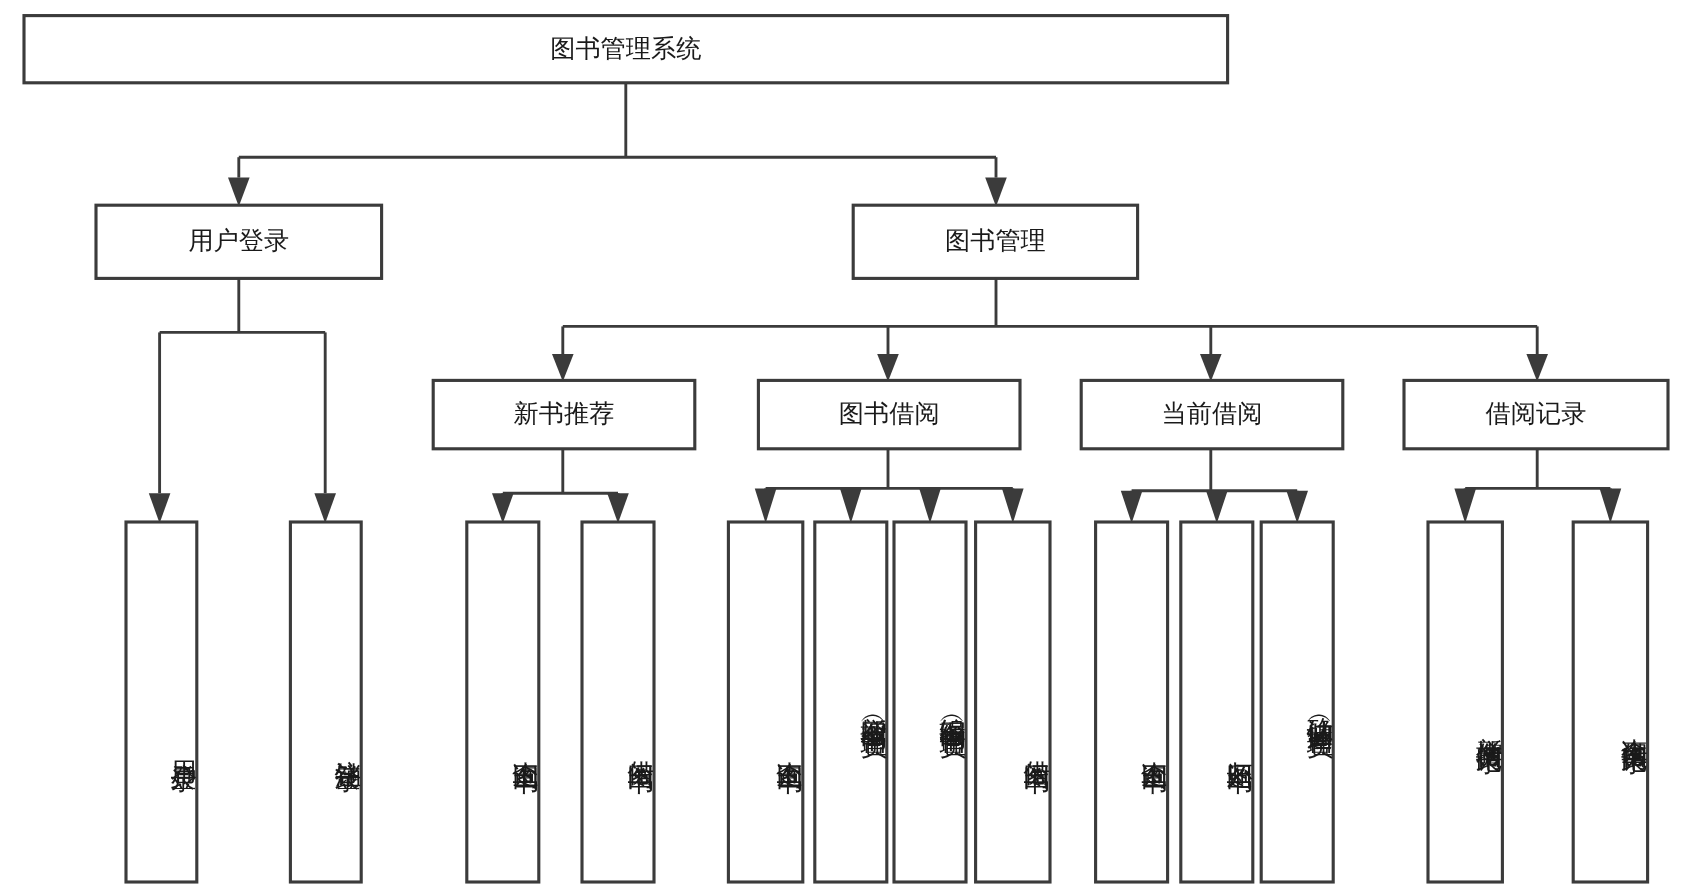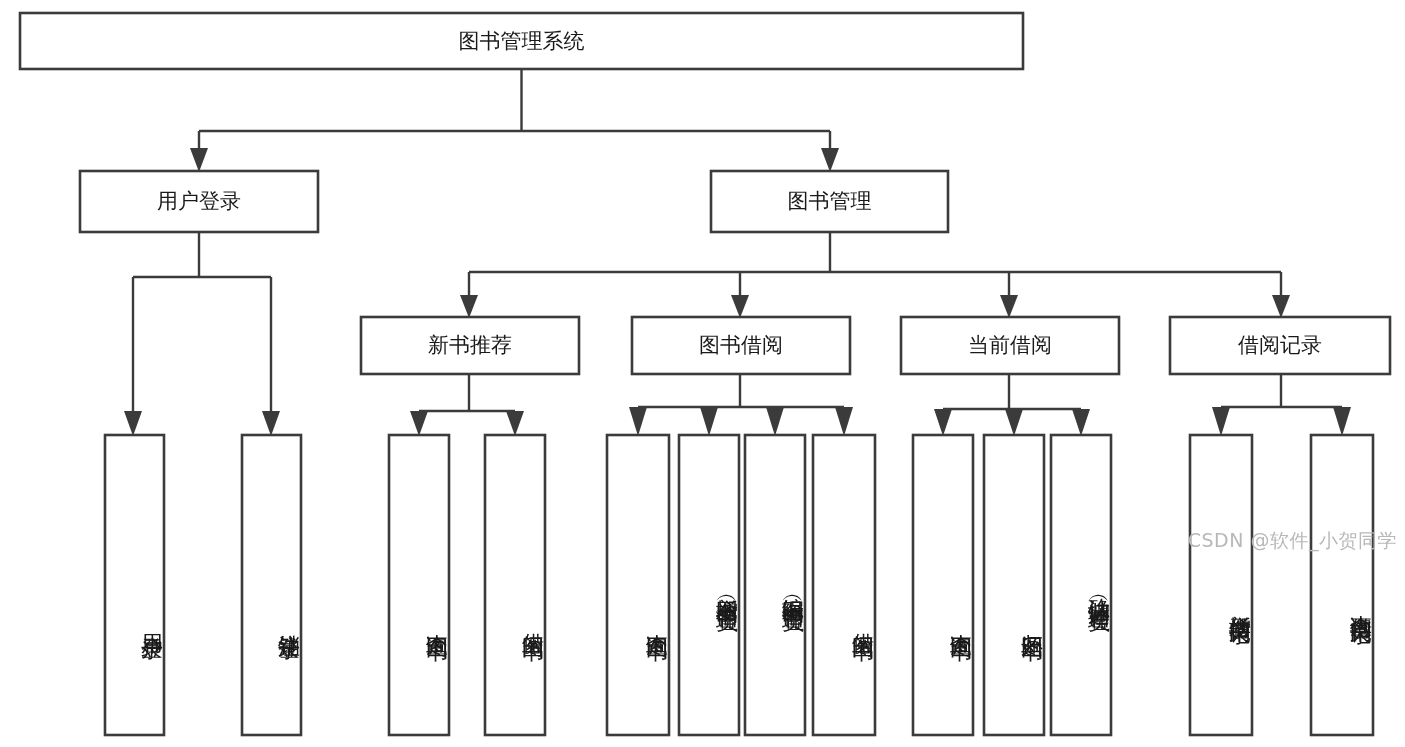--- a/index.html
+++ b/index.html
@@ -209,14 +209,13 @@
   <div class="leaf-label" style="left:607px; top:505px;  width:62px; height:230px;">查询图书</div>
   <div class="leaf-label" style="left:679px; top:443px;  width:60px; height:292px;">新增图书（管理员）</div>
   <div class="leaf-label" style="left:745px; top:443px;  width:60px; height:292px;">编辑图书（管理员）</div>
   <div class="leaf-label" style="left:813px; top:505px;  width:62px; height:230px;">借阅图书</div>
   <div class="leaf-label" style="left:913px; top:505px;  width:60px; height:230px;">查询图书</div>
   <div class="leaf-label" style="left:984px; top:505px;  width:60px; height:230px;">归还图书</div>
   <div class="leaf-label" style="left:1051px; top:443px; width:60px; height:292px;">确认归还（管理员）</div>
   <div class="leaf-label" style="left:1190px; top:470px; width:62px; height:265px;">新增借阅记录</div>
   <div class="leaf-label" style="left:1311px; top:470px; width:62px; height:265px;">查询借阅记录</div>
 
-  <div class="watermark">CSDN @软件_小贺同学</div>
 </div>
 
 </body></html>

